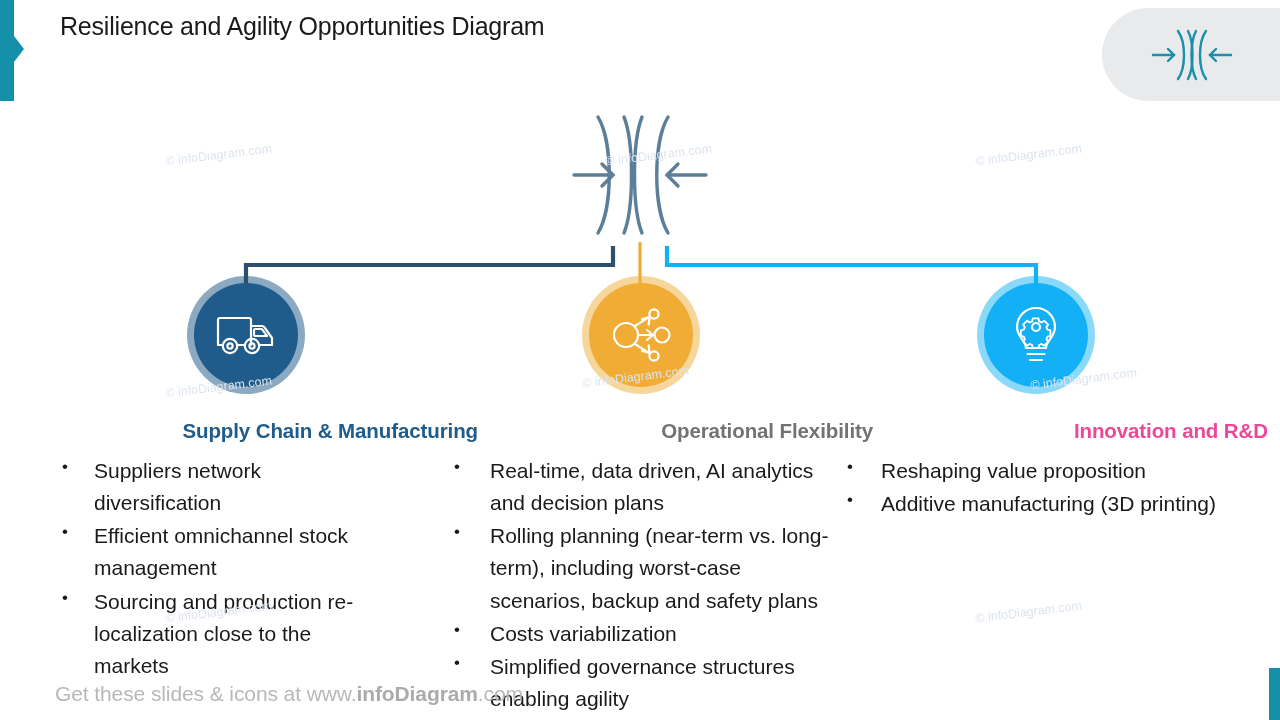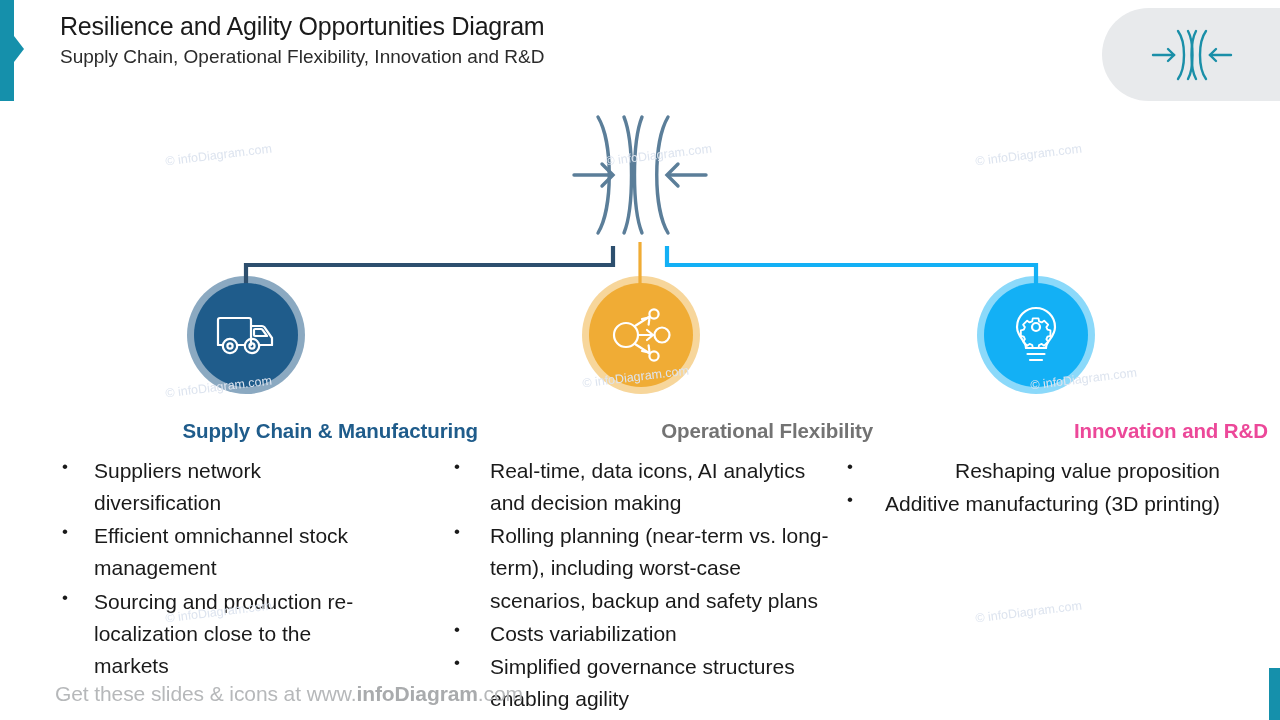--- a/index.html
+++ b/index.html
@@ -95,21 +95,21 @@
   ul.bullets li::before{
     content:"\2022";position:absolute;left:14px;top:-1px;
     font-size:17px;color:#1a1a1a;
   }
   #col-0 ul.bullets{margin-left:47px;width:330px;}
   #col-0 ul.bullets li{padding-left:34px;}
   #col-0 ul.bullets li::before{left:2px;}
   #col-1 ul.bullets{margin-left:44px;width:390px;}
   #col-1 ul.bullets li{padding-left:38px;}
   #col-1 ul.bullets li::before{left:2px;}
-  #col-2 ul.bullets{margin-left:42px;width:375px;text-align:right;}
+  #col-2 ul.bullets{margin-left:42px;width:375px;}
   #col-2 ul.bullets li{padding-left:36px;}
   #col-2 ul.bullets li::before{left:2px;}
 
   
   #footer{
     position:absolute;left:55px;bottom:14px;
     font-size:21px;color:#b6b8ba;letter-spacing:-0.1px;
     white-space:nowrap;
     margin-top:6px;
   }
@@ -126,21 +126,20 @@
 </style>
 </head>
 <body>
 
 <div id="accent-left"></div>
 <div id="accent-left-arrow"></div>
 <div id="accent-bottom-right"></div>
 
 <div id="header">
   <div id="page-title">Resilience and Agility Opportunities Diagram</div>
-  <div id="page-subtitle">Supply Chain, Operational Flexibility, Innovation and R&amp;D</div>
 </div>
 
 <div id="logo-badge">
   <svg width="88" height="54" viewBox="0 0 88 54">
     <g fill="none" stroke="#1a8fa8" stroke-width="2.4" stroke-linecap="round">
       <path d="M30 3 C38 14, 38 40, 30 51"></path>
       <path d="M40 3 C46 14, 46 40, 40 51"></path>
       <path d="M48 3 C42 14, 42 40, 48 51"></path>
       <path d="M58 3 C50 14, 50 40, 58 51"></path>
       <path d="M5 27 H26"></path>
@@ -212,21 +211,21 @@
         <path d="M37 24 L43 29 L37 34"></path>
         <path d="M25 20 L39 11"></path>
         <path d="M32 13 L39.6 11.2 L38.6 18.6"></path>
         <path d="M25 38 L39 47"></path>
         <path d="M32 45 L39.6 46.8 L38.6 39.4"></path>
       </g>
     </svg>
   </div>
   <div class="col-heading" id="heading-1">Operational Flexibility</div>
   <ul class="bullets">
-    <li>Real-time, data icons, AI analytics and decision making</li>
+    <li>Real-time, data driven, AI analytics and decision plans</li>
     <li>Rolling planning (near-term vs. long-term), including worst-case scenarios, backup and safety plans</li>
     <li>Costs variabilization</li>
     <li>Simplified governance structures enabling agility</li>
   </ul>
 </div>
 
 <div class="col" id="col-2">
   <div class="circle" id="circle-2">
     <div class="ring" id="ring-2"></div>
     <svg width="56" height="62" viewBox="0 0 56 62">

